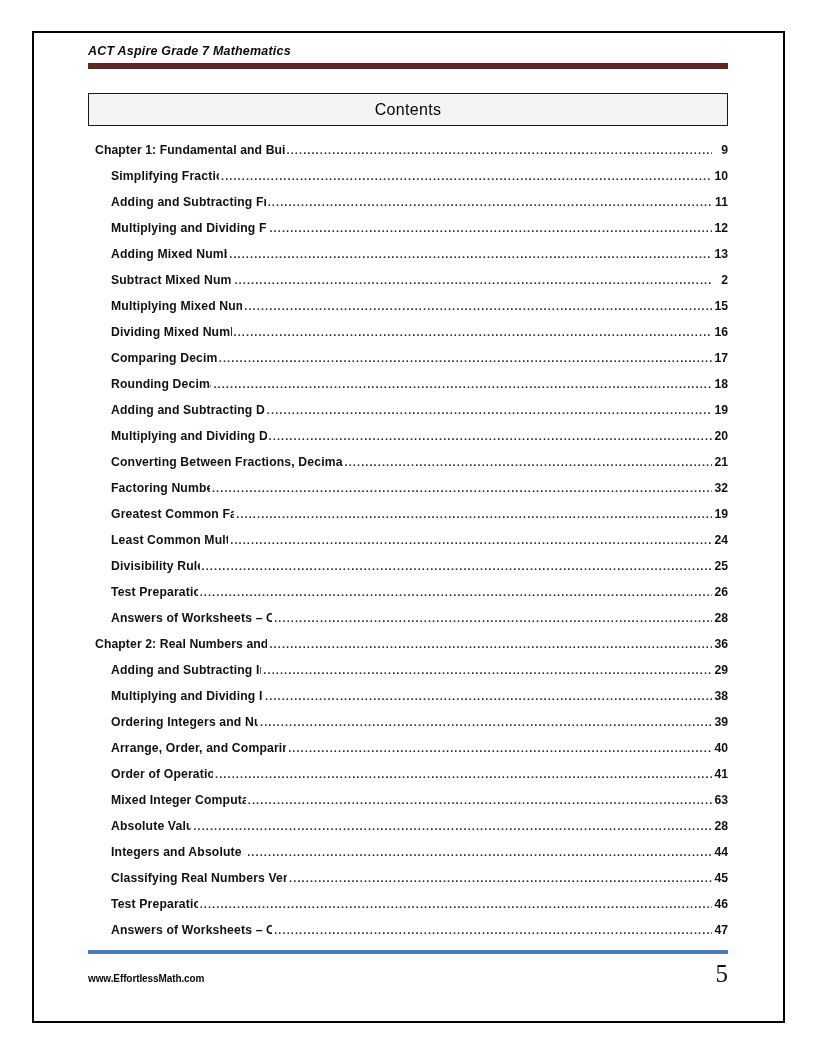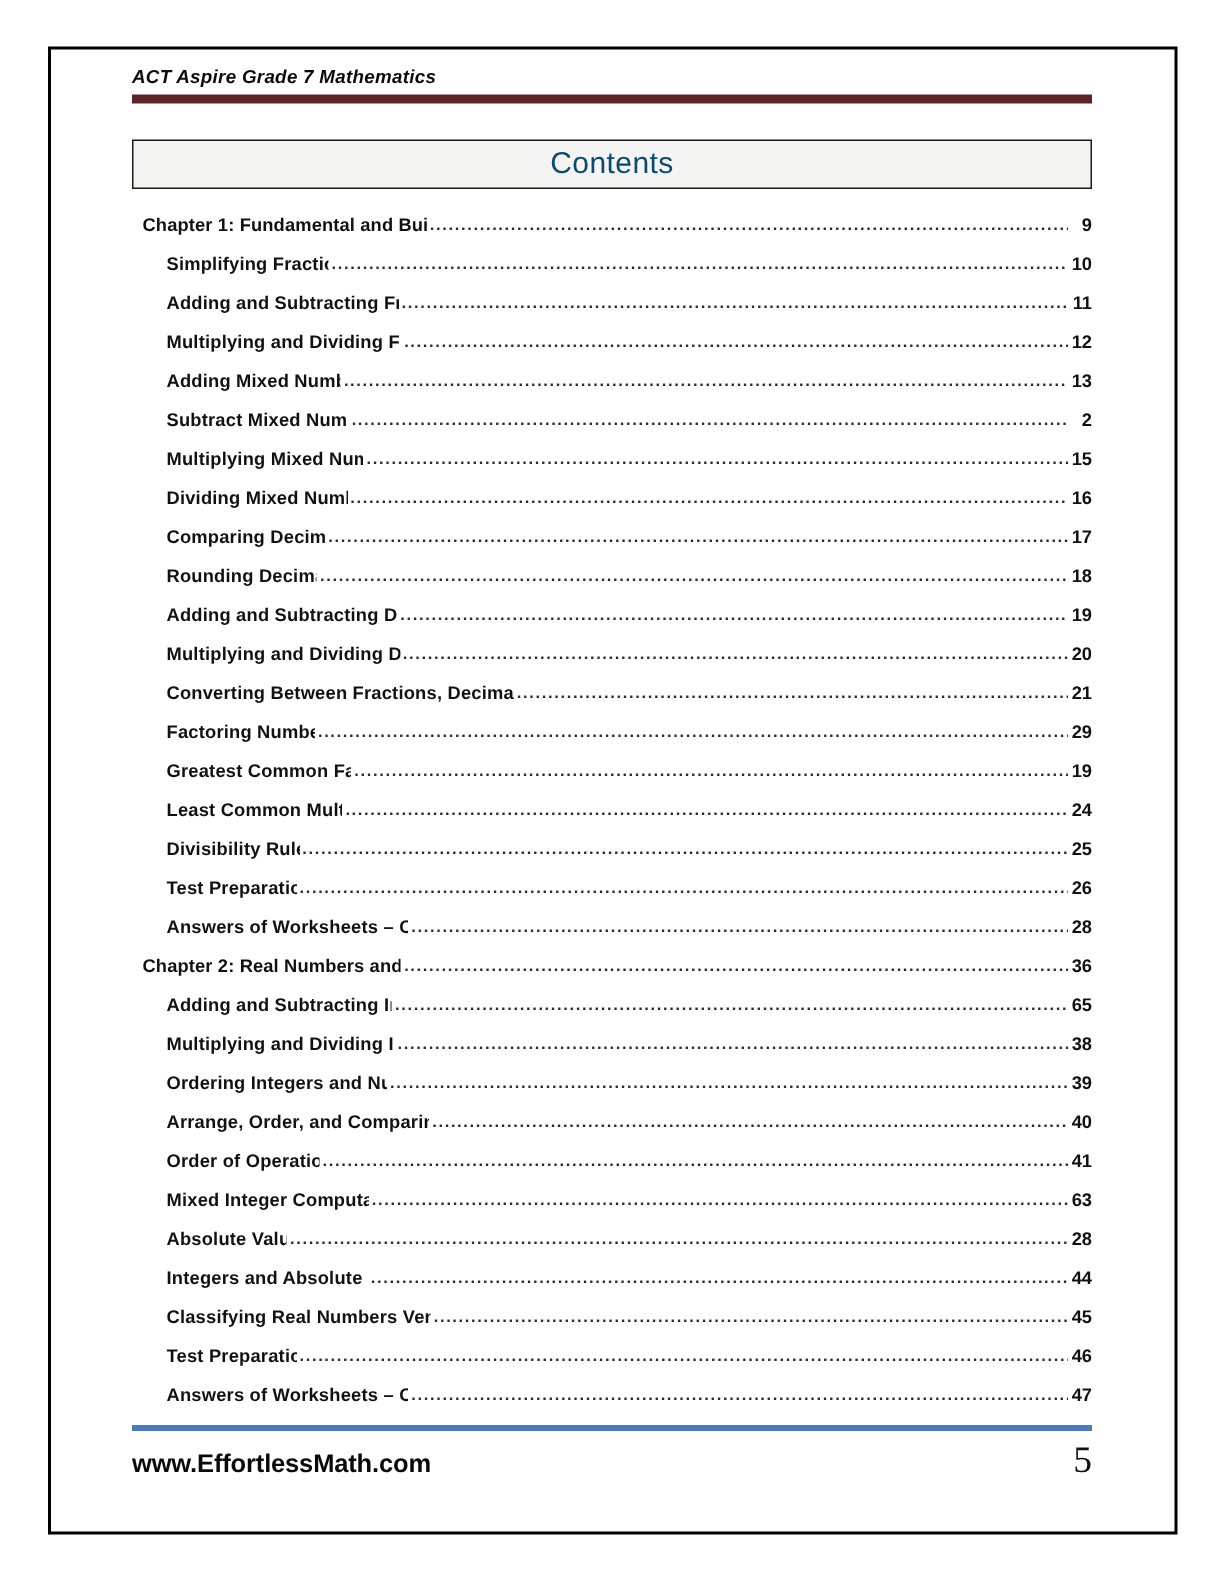--- a/index.html
+++ b/index.html
@@ -61,22 +61,22 @@
   .contents-box {
     border: 1px solid #1a1a1a;
     background: #F4F4F2;
     height: 31px;
     display: flex;
     align-items: center;
     justify-content: center;
     margin-bottom: 5px;
   }
   .contents-box .label {
-    font-size: 20px;
-    color: #0c4a6e;
+    font-size: 16px;
+    color: #000000;
     letter-spacing: .3px;
   }
 
   
   .toc {
     margin-top: 2px;
   }
   .toc-row {
     display: flex;
     align-items: flex-end;
@@ -133,21 +133,21 @@
     background: #4A7BBE;
   }
   .foot-row {
     display: flex;
     align-items: baseline;
     justify-content: space-between;
     margin-top: 7px;
   }
   .site-url {
     font-weight: bold;
-    font-size: 17px;
+    font-size: 10px;
     color: #0a0a0a;
     letter-spacing: -.1px;
   }
   .page-number {
     font-family: "Liberation Serif", serif;
     font-size: 25px;
     color: #111111;
     line-height: 1;
   }
 </style>
@@ -229,21 +229,21 @@
           <span class="pageno">20</span>
         </div>
         <div class="toc-row entry">
           <span class="title">Converting Between Fractions, Decimals and Mixed Numbers</span>
           <span class="leader">...........................................................................................................................................</span>
           <span class="pageno">21</span>
         </div>
         <div class="toc-row entry">
           <span class="title">Factoring Numbers</span>
           <span class="leader">...........................................................................................................................................</span>
-          <span class="pageno">29</span>
+          <span class="pageno">32</span>
         </div>
         <div class="toc-row entry">
           <span class="title">Greatest Common Factor</span>
           <span class="leader">...........................................................................................................................................</span>
           <span class="pageno">19</span>
         </div>
         <div class="toc-row entry">
           <span class="title">Least Common Multiple</span>
           <span class="leader">...........................................................................................................................................</span>
           <span class="pageno">24</span>
@@ -264,21 +264,21 @@
           <span class="pageno">28</span>
         </div>
         <div class="toc-row chapter">
           <span class="title">Chapter 2: Real Numbers and Integers</span>
           <span class="leader">...........................................................................................................................................</span>
           <span class="pageno">36</span>
         </div>
         <div class="toc-row entry">
           <span class="title">Adding and Subtracting Integers</span>
           <span class="leader">...........................................................................................................................................</span>
-          <span class="pageno">65</span>
+          <span class="pageno">29</span>
         </div>
         <div class="toc-row entry">
           <span class="title">Multiplying and Dividing Integers</span>
           <span class="leader">...........................................................................................................................................</span>
           <span class="pageno">38</span>
         </div>
         <div class="toc-row entry">
           <span class="title">Ordering Integers and Numbers</span>
           <span class="leader">...........................................................................................................................................</span>
           <span class="pageno">39</span>

